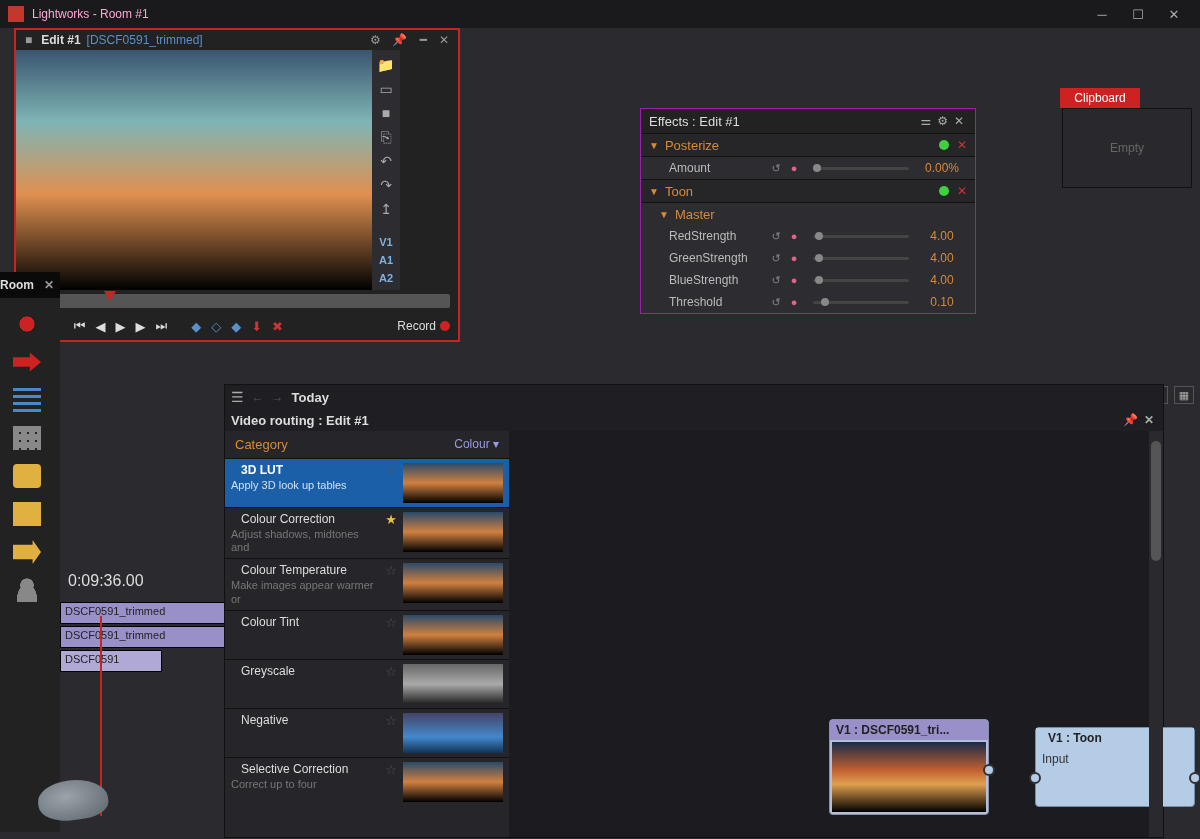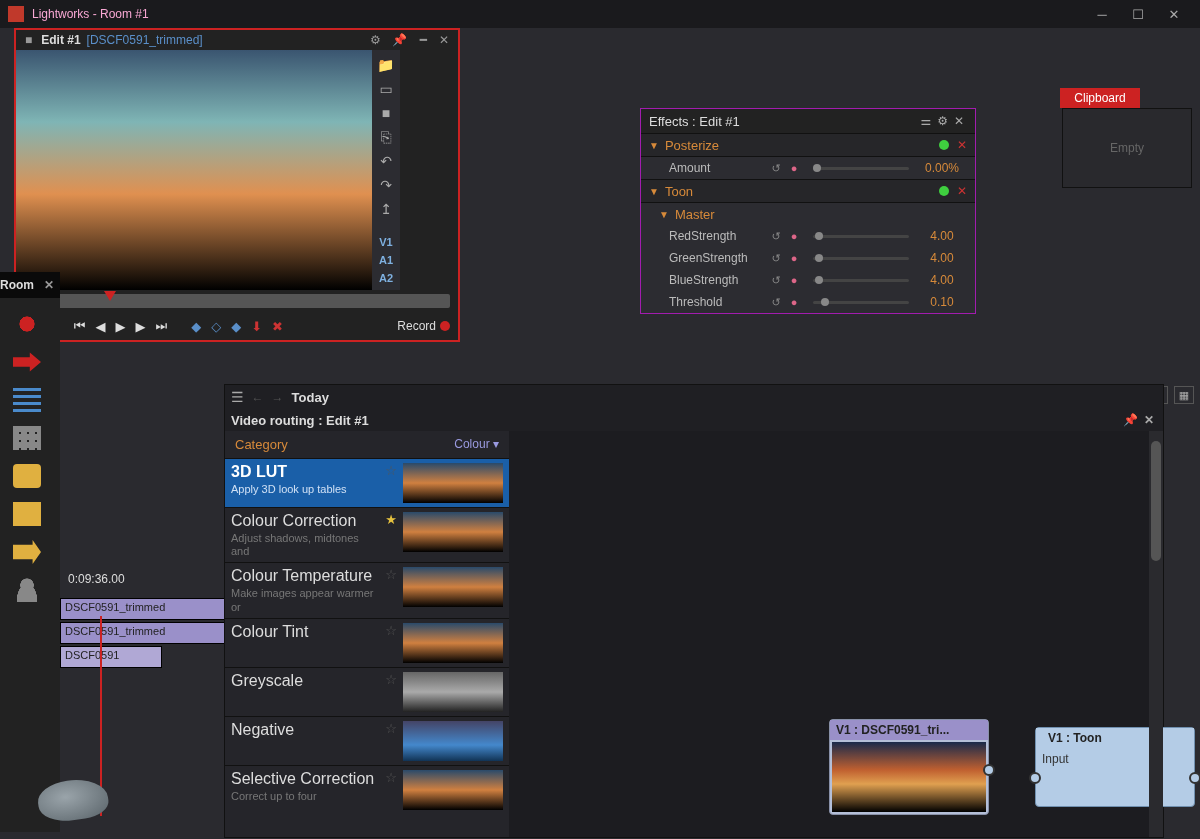--- a/index.html
+++ b/index.html
@@ -35,21 +35,21 @@
 
 
 .tools-panel { position: absolute; top: 272px; left: -6px; width: 66px; background: #222; height: 560px; z-index: 10; }
 .tools-header { background: #0a0a0a; height: 26px; display: flex; align-items: center; padding: 0 6px; color: #ddd; font-size: 12px; font-weight: bold; }
 .tools-header .tx { flex: 1; }
 .tools-body { display: flex; flex-direction: column; align-items: center; gap: 14px; padding: 14px 0; }
 .tool-icon { width: 28px; height: 24px; position: relative; cursor: pointer; }
 
 
 .timeline-region { position: absolute; left: 60px; top: 570px; width: 170px; }
-.timecode-main { color: #ddd; font-size: 12px; padding: 2px 0 10px 8px; }
+.timecode-main { color: #ddd; font-size: 16px; padding: 2px 0 10px 8px; }
 .t-clip { height: 22px; background: #9a90c9; border: 1px solid #000; margin: 2px 0; color: #222; font-size: 11px; padding: 2px 4px; overflow: hidden; position: relative; }
 .t-clip.sel { background: #b0a8d5; }
 .playhead-line { position: absolute; left: 100px; top: 616px; width: 2px; height: 200px; background: #cc2222; z-index: 5; }
 
 
 .effects-panel { position: absolute; top: 108px; left: 640px; width: 336px; background: #2c2c31; border: 1px solid #a21caf; }
 .effects-header { height: 24px; background: #222; display: flex; align-items: center; padding: 0 8px; color: #ddd; font-size: 13px; }
 .effects-header .spacer { flex: 1; }
 .effects-header .hicon { color: #aaa; cursor: pointer; padding: 0 3px; font-size: 12px; }
 .fx-group { }
@@ -89,21 +89,21 @@
 .routing-title .hicon { color: #aaa; cursor: pointer; padding: 0 3px; font-size: 12px; }
 .routing-body { display: flex; height: calc(100% - 46px); }
 .cat-col { width: 284px; background: #25252a; display: flex; flex-direction: column; }
 .cat-head { display: flex; padding: 6px 10px; }
 .cat-head .lbl { color: #d78a3a; font-size: 13px; flex: 1; }
 .cat-head .dd { color: #9a9ae0; font-size: 12px; cursor: pointer; }
 .cat-list { flex: 1; overflow: hidden; }
 .cat-item { display: flex; border-top: 1px solid #111; padding: 4px 6px; gap: 6px; cursor: pointer; }
 .cat-item.sel { background: #1a5fa8; }
 .cat-info { flex: 1; }
-.cat-info .name { color: #ddd; font-size: 16px; }
+.cat-info .name { color: #ddd; font-size: 12px; margin-left: 10px; }
 .cat-item.sel .name { color: #fff; font-weight: bold; }
 .cat-info .desc { color: #777; font-size: 11px; margin-top: 2px; line-height: 1.2; }
 .cat-item.sel .desc { color: #cfe0f5; }
 .cat-star { color: #555; font-size: 13px; cursor: pointer; }
 .cat-star.on { color: #e6c23f; }
 .cat-thumb { width: 100px; height: 40px; background: linear-gradient(180deg,#2a4a6a,#d08040 50%,#000); flex-shrink: 0; }
 .cat-thumb.grey { background: linear-gradient(180deg,#666,#aaa 50%,#222); }
 .cat-thumb.neg { background: linear-gradient(180deg,#446,#4488cc 60%,#113355); }
 .node-canvas { flex: 1; position: relative; background: #1c1c20; }
 .node-scroll { position: absolute; right: 0; top: 0; width: 14px; height: 100%; background: #2a2a2e; }

